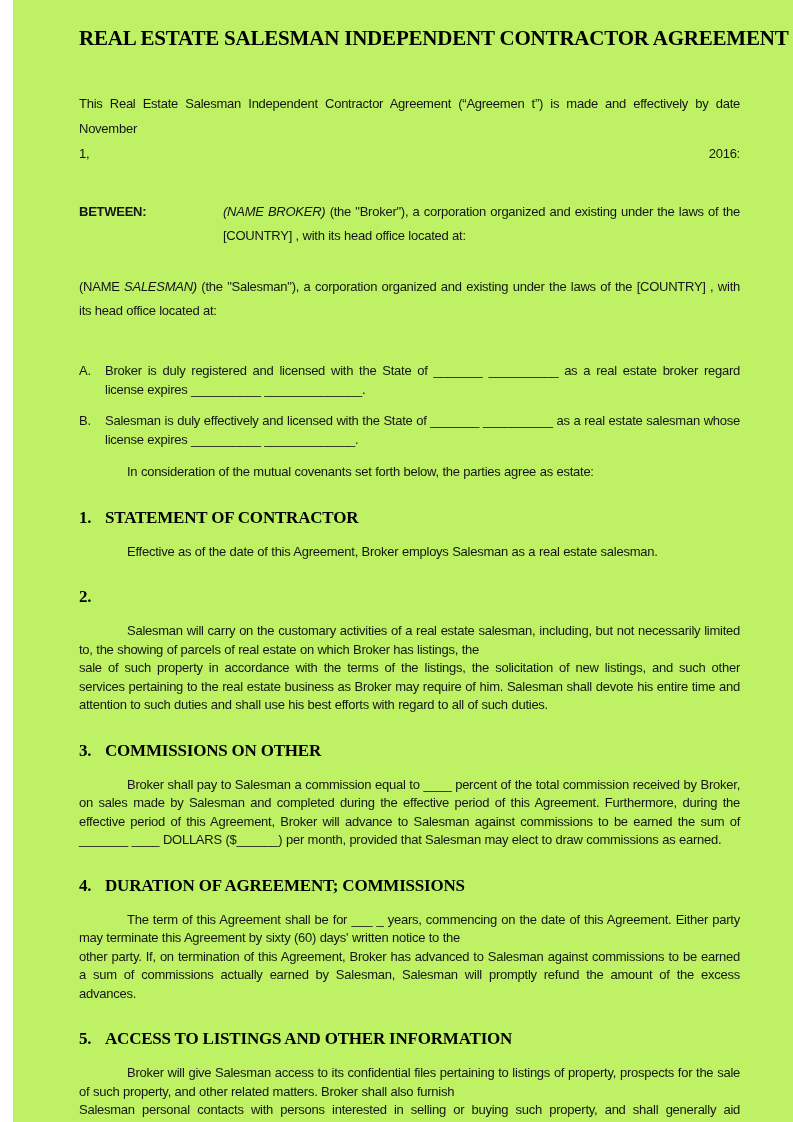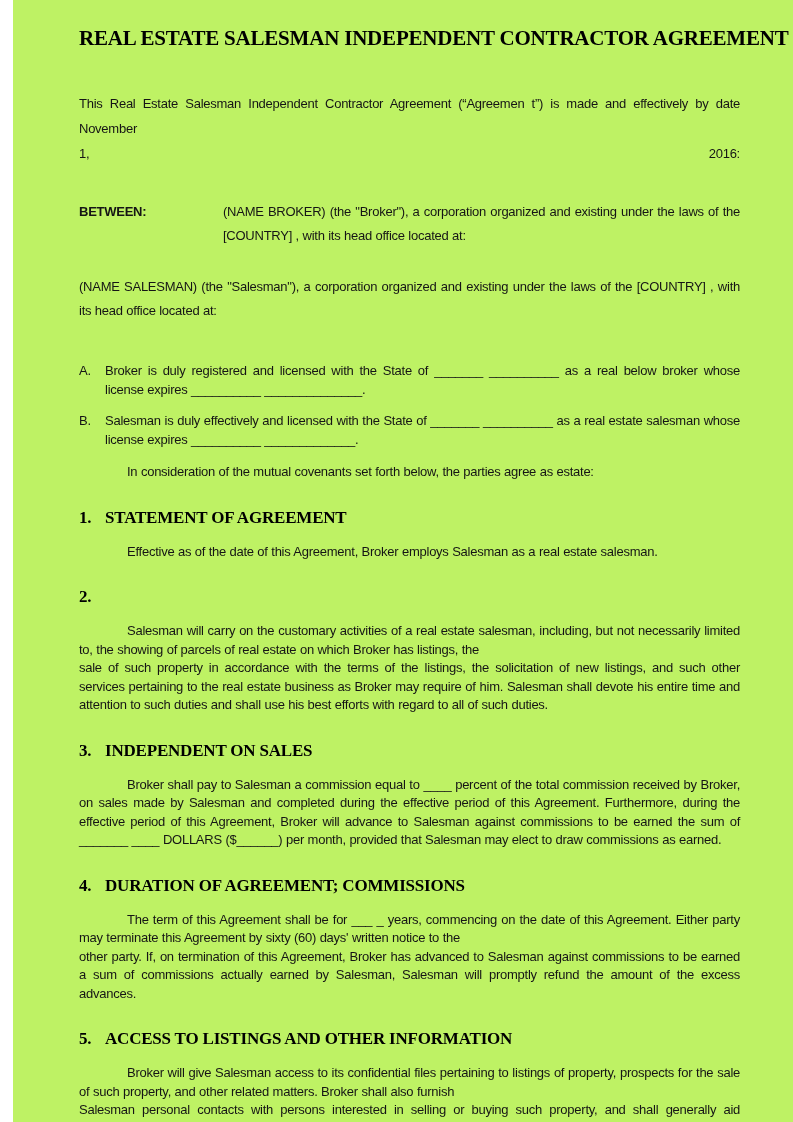--- a/index.html
+++ b/index.html
@@ -55,21 +55,21 @@
     flex: 0 0 144px;
     font-weight: bold;
     line-height: 24px;
   }
   .party-text {
     flex: 1;
     text-align: justify;
     line-height: 24px;
   }
   .parties { margin-bottom: 39px; }
-  .italic { }
+  .italic { font-style: italic; }
   
   .recital { display: flex; margin-bottom: 13px; }
   .recital-letter { width: 26px; flex: 0 0 26px; line-height: 18.5px; }
   .recital-text { flex: 1; text-align: justify; line-height: 18.5px; }
   
   .consideration {
     margin: 14px 0 0 48px;
     line-height: 18.5px;
   }
   
@@ -113,50 +113,50 @@
       <div class="party-text"><span></span><span class="italic">(NAME BROKER)</span><span> (the "Broker"), a corporation organized and existing under the laws of the [COUNTRY] , with its head office located at:</span></div>
     </div>
     <div class="party-row">
       <div class="party-text"><span>(NAME </span><span class="italic">SALESMAN)</span><span> (the "Salesman"), a corporation organized and existing under the laws of the [COUNTRY] , with its head office located at:</span></div>
     </div>
   </div>
 
   <div class="recitals bodytext">
     <div class="recital">
       <div class="recital-letter">A.</div>
-      <div class="recital-text">Broker is duly registered and licensed with the State of _______ __________ as a real below broker whose license expires __________ ______________.</div>
+      <div class="recital-text">Broker is duly registered and licensed with the State of _______ __________ as a real estate broker regard license expires __________ ______________.</div>
     </div>
     <div class="recital">
       <div class="recital-letter">B.</div>
       <div class="recital-text">Salesman is duly effectively and licensed with the State of _______ __________ as a real estate salesman whose license expires __________ _____________.</div>
     </div>
   </div>
 
   <div class="consideration bodytext">In consideration of the mutual covenants set forth below, the parties agree as estate:</div>
 
   <div>
     <div class="section-heading">
       <span class="section-number">1.</span>
-      <span>STATEMENT OF AGREEMENT</span>
+      <span>STATEMENT OF CONTRACTOR</span>
     </div>
     <p class="section-para bodytext">Effective as of the date of this Agreement, Broker employs Salesman as a real estate salesman.</p>
   </div>
 
   <div>
     <div class="section-heading">
       <span class="section-number">2.</span>
     </div>
     <p class="section-para bodytext">Salesman will carry on the customary activities of a real estate salesman, including, but not necessarily limited to, the showing of parcels of real estate on which Broker has listings, the
 sale of such property in accordance with the terms of the listings, the solicitation of new listings, and such other services pertaining to the real estate business as Broker may require of him. Salesman shall devote his entire time and attention to such duties and shall use his best efforts with regard to all of such duties.</p>
   </div>
 
   <div>
     <div class="section-heading">
       <span class="section-number">3.</span>
-      <span>INDEPENDENT ON SALES</span>
+      <span>COMMISSIONS ON OTHER</span>
     </div>
     <p class="section-para bodytext">Broker shall pay to Salesman a commission equal to ____ percent of the total commission received by Broker, on sales made by Salesman and completed during the effective period of this Agreement. Furthermore, during the effective period of this Agreement, Broker will advance to Salesman against commissions to be earned the sum of _______ ____ DOLLARS ($______) per month, provided that Salesman may elect to draw commissions as earned.</p>
   </div>
 
   <div>
     <div class="section-heading">
       <span class="section-number">4.</span>
       <span>DURATION OF AGREEMENT; COMMISSIONS</span>
     </div>
     <p class="section-para bodytext">The term of this Agreement shall be for ___ _ years, commencing on the date of this Agreement. Either party may terminate this Agreement by sixty (60) days' written notice to the

